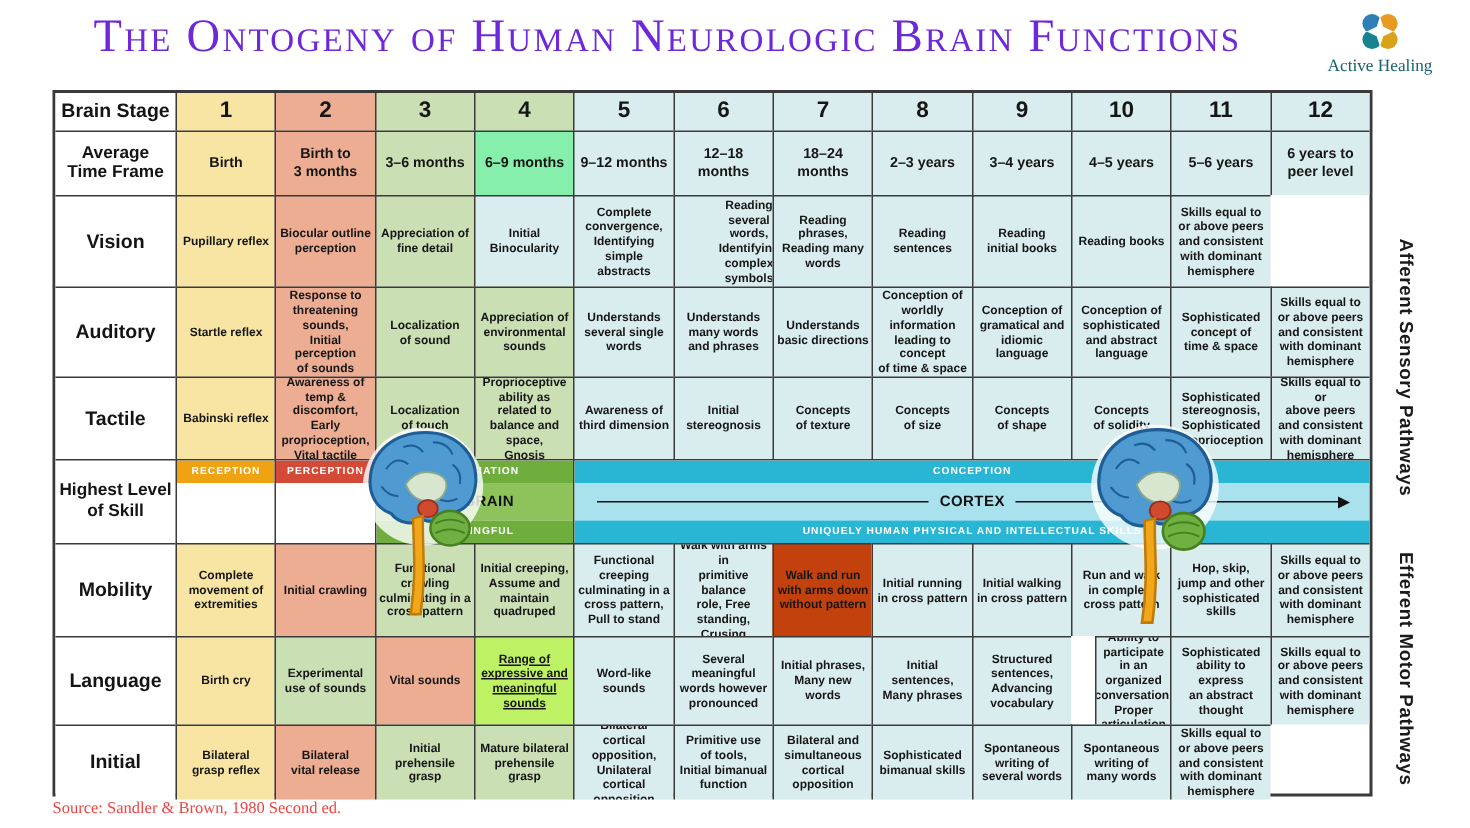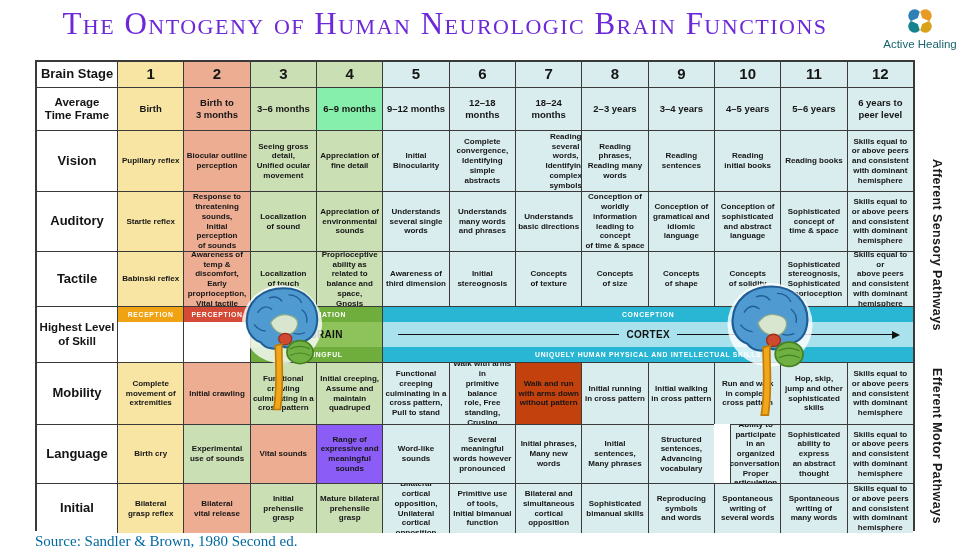--- a/index.html
+++ b/index.html
@@ -8,21 +8,21 @@
     position:relative; width:980px; height:552px; background:#fff;
     font-family:"Liberation Sans", sans-serif; overflow:hidden;
   }
   .title {
     position:absolute; top:6px; left:35px; width:820px; text-align:center;
     font-family:"Liberation Serif", serif; font-variant-caps:small-caps;
     font-size:31px; letter-spacing:1.5px; color:#6d28d9; white-space:nowrap;
   }
   .logo { position:absolute; top:5px; right:12px; width:96px; text-align:center; }
   .logo svg { width:32px; height:32px; display:block; margin:0 auto; }
-  .logo-text { font-family:Liberation Sans, sans-serif; font-size:11.5px; color:#18636f; margin-top:1px; }
+  .logo-text { font-family:Liberation Serif, serif; font-size:11.5px; color:#18636f; margin-top:1px; }
 
   .table {
     position:absolute; left:35px; top:60px; width:880px; height:471px;
     border:2px solid #3a3a3a; background:#fff;
   }
   .row { display:grid; grid-template-columns:80px repeat(12,1fr); }
   .row > * { border-left:1px solid #3a3a3a; border-top:1px solid #3a3a3a; overflow:hidden; }
   .row > :first-child { border-left:none; }
   .row:first-child > * { border-top:none;text-align:center; }
   .r-head { height:25px; } .r-time { height:43px; } .r-vision { height:61px; }
@@ -68,21 +68,21 @@
   .vlabel {
     position:absolute; left:927px; width:20px;
     writing-mode:vertical-rl; display:flex; align-items:center; justify-content:center;
     font-weight:bold; font-size:12.5px; color:#1a1a1a; letter-spacing:.4px; white-space:nowrap;
   }
   .vlabel.aff { top:128px; height:234px; }
   .vlabel.eff { top:362px; height:168px; }
 
   .source {
     position:absolute; left:35px; top:533px;
-    font-family:"Liberation Serif", serif; font-size:15px; color:#0369a1;
+    font-family:"Liberation Serif", serif; font-size:11px; color:#ef4444;
   }
   .brain { position:absolute; pointer-events:none; }
   .brain.b1 { left:241px; top:285px; width:82px; height:131px; }
   .brain.b2 { left:712px; top:283px; width:116px; height:139px; }
 </style>
 </head>
 <body>
 
 <div class="page">
 
@@ -135,24 +135,20 @@
         <div class="cell time" style="background: rgb(217, 236, 238);">5–6 years</div>
         <div class="cell time" style="background: rgb(217, 236, 238);">6 years to
 peer level</div>
       </div>
 
     <div class="row r-vision">
       <div class="rowlabel">Vision</div>
     <div class="cell" style="background: rgb(248, 229, 163);">Pupillary reflex</div>
         <div class="cell" style="background: rgb(237, 173, 146);">Biocular outline
 perception</div>
-        <div class="cell" style="background: rgb(202, 223, 180);">Seeing gross
-detail,
-Unified ocular
-movement</div>
         <div class="cell" style="background: rgb(202, 223, 180);">Appreciation of
 fine detail</div>
         <div class="cell" style="background: rgb(217, 236, 238);">Initial
 Binocularity</div>
         <div class="cell" style="background: rgb(217, 236, 238);">Complete
 convergence,
 Identifying
 simple abstracts</div>
         <div class="cell" style="background: rgb(217, 236, 238); padding-left: 36px;">Reading several
 words,
@@ -319,21 +315,21 @@
 with dominant
 hemisphere</div>
       </div>
 
     <div class="row r-lang">
       <div class="rowlabel">Language</div>
     <div class="cell" style="background: rgb(248, 229, 163);">Birth cry</div>
         <div class="cell" style="background: rgb(202, 223, 180);">Experimental
 use of sounds</div>
         <div class="cell" style="background: rgb(237, 173, 146);">Vital sounds</div>
-        <div class="cell" style="background: #8b5cf6;">Range of
+        <div class="cell" style="background: #bef264; text-decoration: underline;">Range of
 expressive and
 meaningful
 sounds</div>
         <div class="cell" style="background: rgb(217, 236, 238);">Word-like sounds</div>
         <div class="cell" style="background: rgb(217, 236, 238);">Several
 meaningful
 words however
 pronounced</div>
         <div class="cell" style="background: rgb(217, 236, 238);">Initial phrases,
 Many new words</div>
@@ -375,23 +371,20 @@
 opposition</div>
         <div class="cell" style="background: rgb(217, 236, 238);">Primitive use
 of tools,
 Initial bimanual
 function</div>
         <div class="cell" style="background: rgb(217, 236, 238);">Bilateral and
 simultaneous
 cortical opposition</div>
         <div class="cell" style="background: rgb(217, 236, 238);">Sophisticated
 bimanual skills</div>
-        <div class="cell" style="background: rgb(217, 236, 238);">Reproducing
-symbols
-and words</div>
         <div class="cell" style="background: rgb(217, 236, 238);">Spontaneous
 writing of
 several words</div>
         <div class="cell" style="background: rgb(217, 236, 238);">Spontaneous
 writing of
 many words</div>
         <div class="cell" style="background: rgb(217, 236, 238);">Skills equal to
 or above peers
 and consistent
 with dominant

